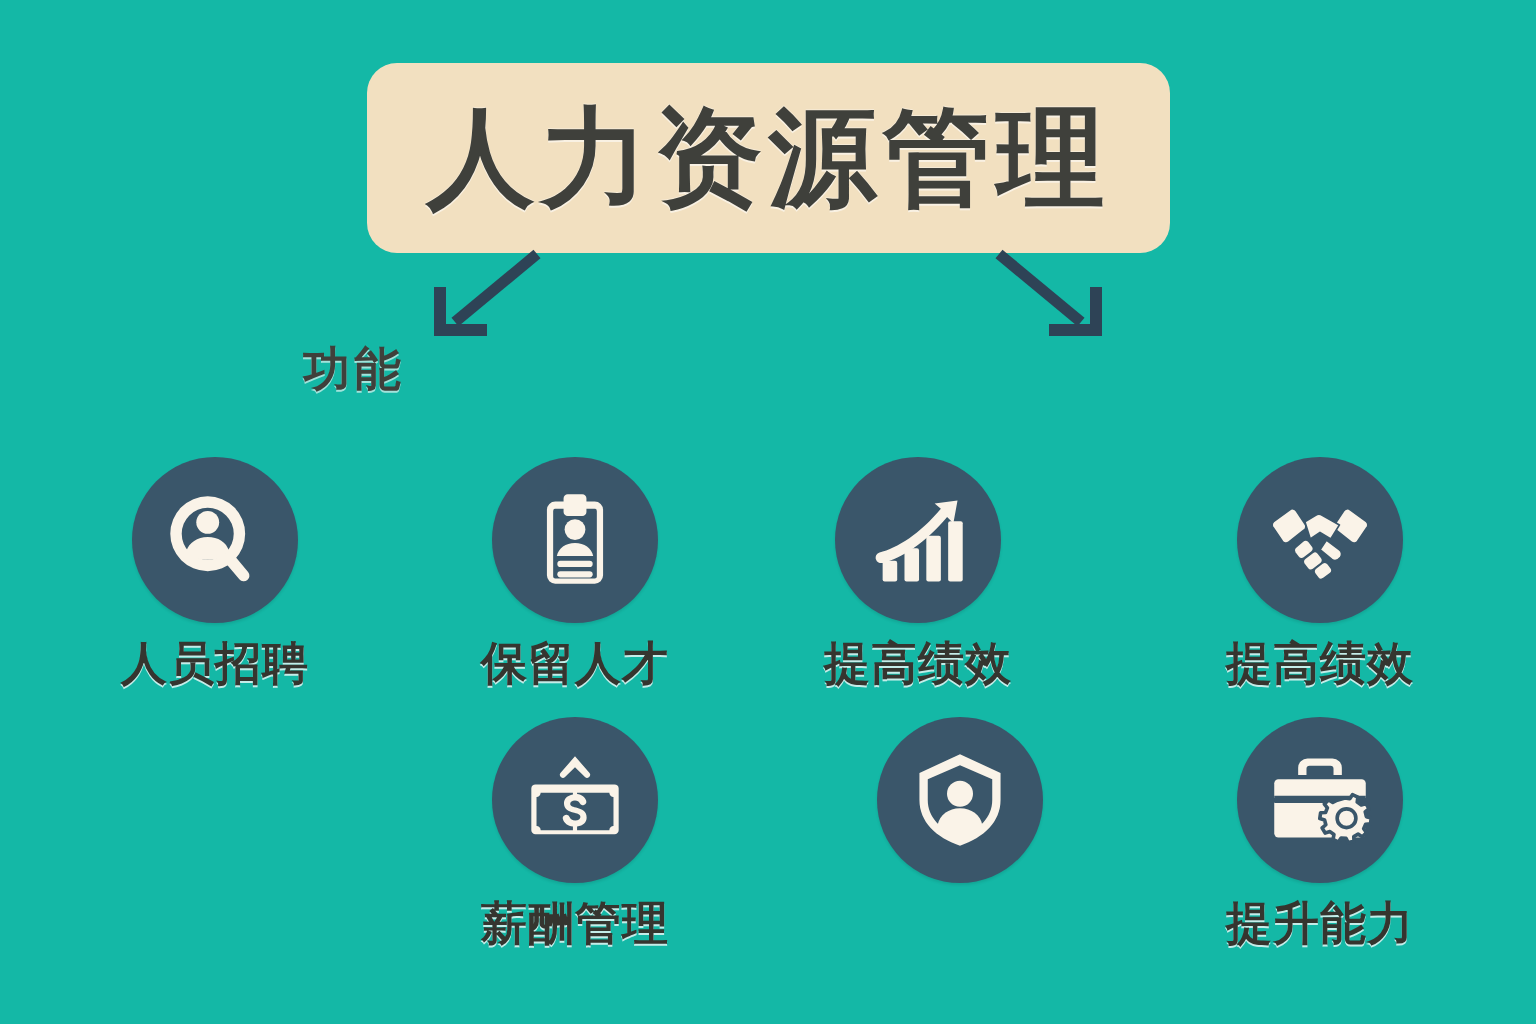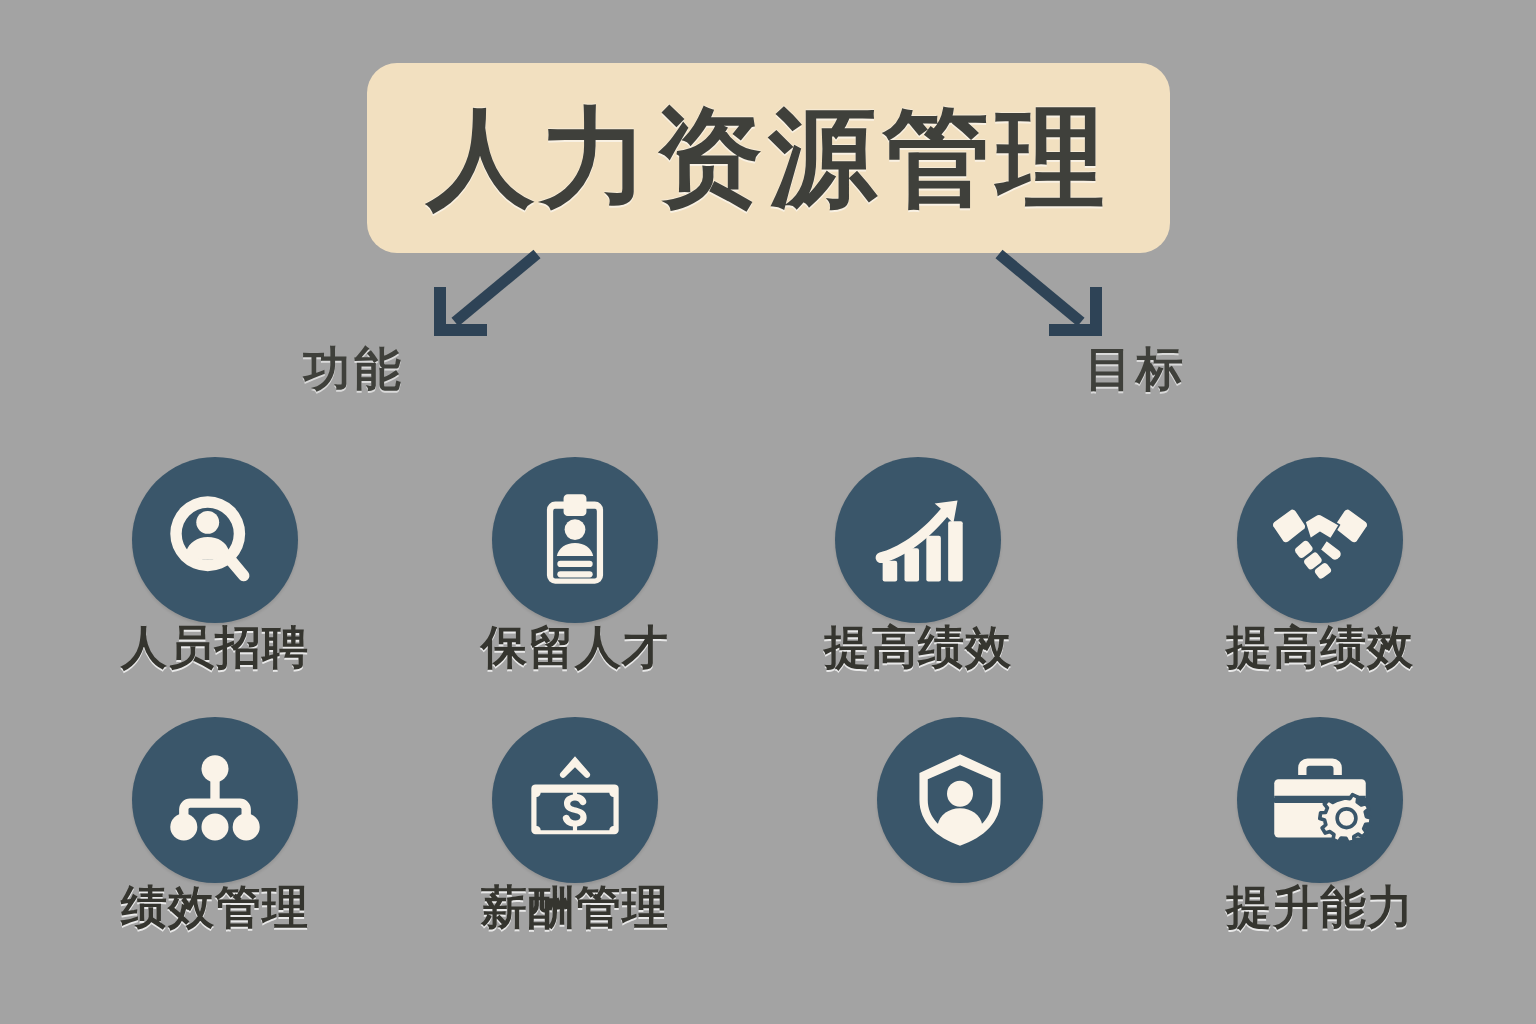--- a/index.html
+++ b/index.html
@@ -5,21 +5,21 @@
 <style>
   html, body {
     margin: 0;
     padding: 0;
     background: #f8f2ec;
   }
   #stage {
     position: relative;
     width: 1536px;
     height: 1024px;
-    background: #a3a3a3;
+    background: #14b8a6;
     overflow: hidden;
     font-family: "Liberation Sans", "DejaVu Sans", sans-serif;
   }
 
   
   #title-box {
     position: absolute;
     left: 367px;
     top: 63px;
     width: 803px;
@@ -77,20 +77,21 @@
     margin: 0 auto;
     border-radius: 50%;
     background: #3a566a;
     display: flex;
     align-items: center;
     justify-content: center;
     box-shadow: 0 2px 3px rgba(0,0,0,.10);
   }
   .circle svg { display: block; }
   .item-label {
+    margin-top: 16px;
     font-size: 46px;
     font-weight: 700;
     color: #35352f;
     letter-spacing: 1px;
     line-height: 1.05;
     white-space: nowrap;
     text-shadow: 0 2px 0 rgba(255,255,255,.75);
   }
 </style>
 </head>
@@ -107,21 +108,20 @@
 
       <path d="M537 254 L455 322"></path>
       <path d="M440 287 L440 330 L487 330" stroke-width="12"></path>
 
       <path d="M999 254 L1081 322"></path>
       <path d="M1096 287 L1096 330 L1049 330" stroke-width="12"></path>
     </g>
   </svg>
 
   <div id="branch-label-left" class="branch-label">功能</div>
-  <div id="branch-label-right" class="branch-label">目标</div>
 
   <div class="item" style="left:215px; top:457px;">
     <div class="circle">
       <svg width="104" height="104" viewBox="0 0 100 100">
         <g fill="#faf3e8">
           <path d="M43 8a36 36 0 1 0 0 72 36 36 0 0 0 0-72zm0 11a25 25 0 1 1 0 50 25 25 0 0 1 0-50z"></path>
           <circle cx="43" cy="33" r="11"></circle>
           <path d="M43 47c-10 0-18 5.5-20.5 13.5A25 25 0 0 0 43 69a25 25 0 0 0 20.5-8.5C61 52 53 47 43 47z"></path>
           <rect x="66" y="62" width="11" height="30" rx="5.5" transform="rotate(-40 71.5 77)"></rect>
         </g>
@@ -170,37 +170,20 @@
           <path d="M27 57 l7-6 a4 4 0 0 1 6 .6 l3 4 a4 4 0 0 1-.7 5.6 l-7 5.4 a4 4 0 0 1-5.6-.8 l-3-4 a4 4 0 0 1 .3-4.8z"></path>
           <path d="M36 67 l7-5.4 a4 4 0 0 1 5.6.8 l3 4 a4 4 0 0 1-.8 5.6 l-7 5.2 a4 4 0 0 1-5.5-.8 l-3-4 a4 4 0 0 1 .7-5.4z"></path>
           <path d="M46 76 l6-4.6 a4 4 0 0 1 5.6.8 l2.6 3.5 a4 4 0 0 1-.8 5.6 l-6 4.4 a4 4 0 0 1-5.5-.8 l-2.6-3.5 a4 4 0 0 1 .7-5.4z"></path>
           <path d="M56 50 l12 9 a5 5 0 0 1 1 7 l-1 1 a5 5 0 0 1-7 1 L50 59z"></path>
         </g>
       </svg>
     </div>
     <div class="item-label">提高绩效</div>
   </div>
 
-  <div class="item" style="left:215px; top:717px;">
-    <div class="circle">
-      <svg width="104" height="104" viewBox="0 0 100 100">
-        <g fill="none" stroke="#faf3e8" stroke-width="9" stroke-linecap="round" stroke-linejoin="round">
-          <path d="M50 26 v24"></path>
-          <path d="M20 68 v-9 a6 6 0 0 1 6-6 h48 a6 6 0 0 1 6 6 v9"></path>
-        </g>
-        <g fill="#faf3e8">
-          <circle cx="50" cy="20" r="13"></circle>
-          <circle cx="20" cy="76" r="13"></circle>
-          <circle cx="50" cy="76" r="13"></circle>
-          <circle cx="80" cy="76" r="13"></circle>
-        </g>
-      </svg>
-    </div>
-    <div class="item-label">绩效管理</div>
-  </div>
 
   <div class="item" style="left:575px; top:717px;">
     <div class="circle">
       <svg width="104" height="104" viewBox="0 0 100 100">
         <g fill="#faf3e8">
           <path d="M50 8 L64 24 a3 3 0 0 1-4.4 4 L50 18.5 40.4 28 a3 3 0 0 1-4.4-4z"></path>
           <path d="M12 35h76a4 4 0 0 1 4 4v40a4 4 0 0 1-4 4H12a4 4 0 0 1-4-4V39a4 4 0 0 1 4-4zm5 8a4 4 0 0 1-4 4v28a4 4 0 0 1 4 4h66a4 4 0 0 1 4-4V47a4 4 0 0 1-4-4z"></path>
           <path d="M52 40v4.3c4.6.6 7.7 3 8.8 6.4a3.4 3.4 0 0 1-6.4 2.2c-.5-1.4-2.1-2.4-4.4-2.4-2.8 0-4.6 1.3-4.6 3 0 1.8 1.4 2.7 5.6 3.8 6 1.6 10.2 3.7 10.2 9.5 0 4.5-3.2 7.9-9.2 8.7V80h-4v-4.4c-5-.6-8.4-3.2-9.6-7a3.4 3.4 0 1 1 6.5-2c.6 1.8 2.5 3 5.3 3 3.2 0 5-1.4 5-3.3 0-1.9-1.6-2.9-5.9-4-5.8-1.5-9.9-3.6-9.9-9.2 0-4.3 3.1-7.6 8.6-8.5V40z"></path>
         </g>
       </svg>

